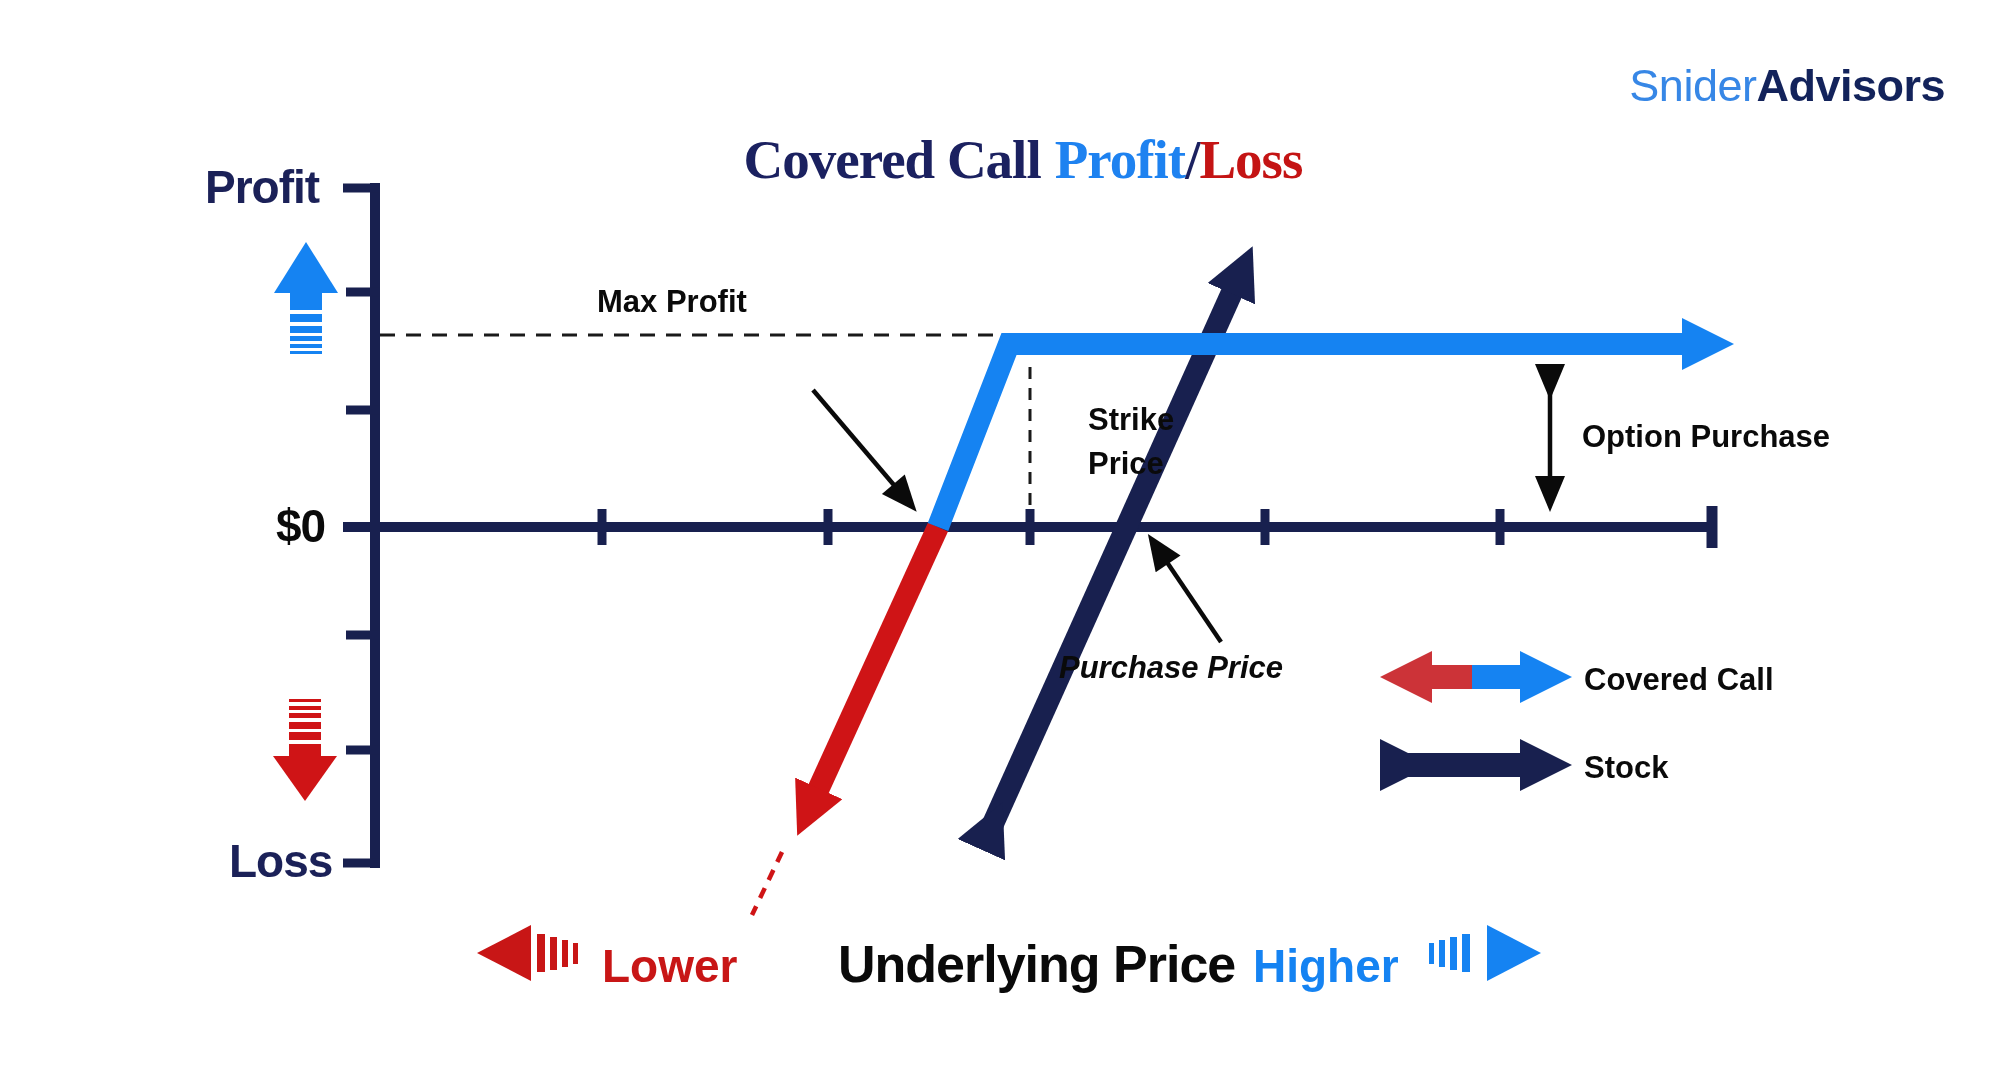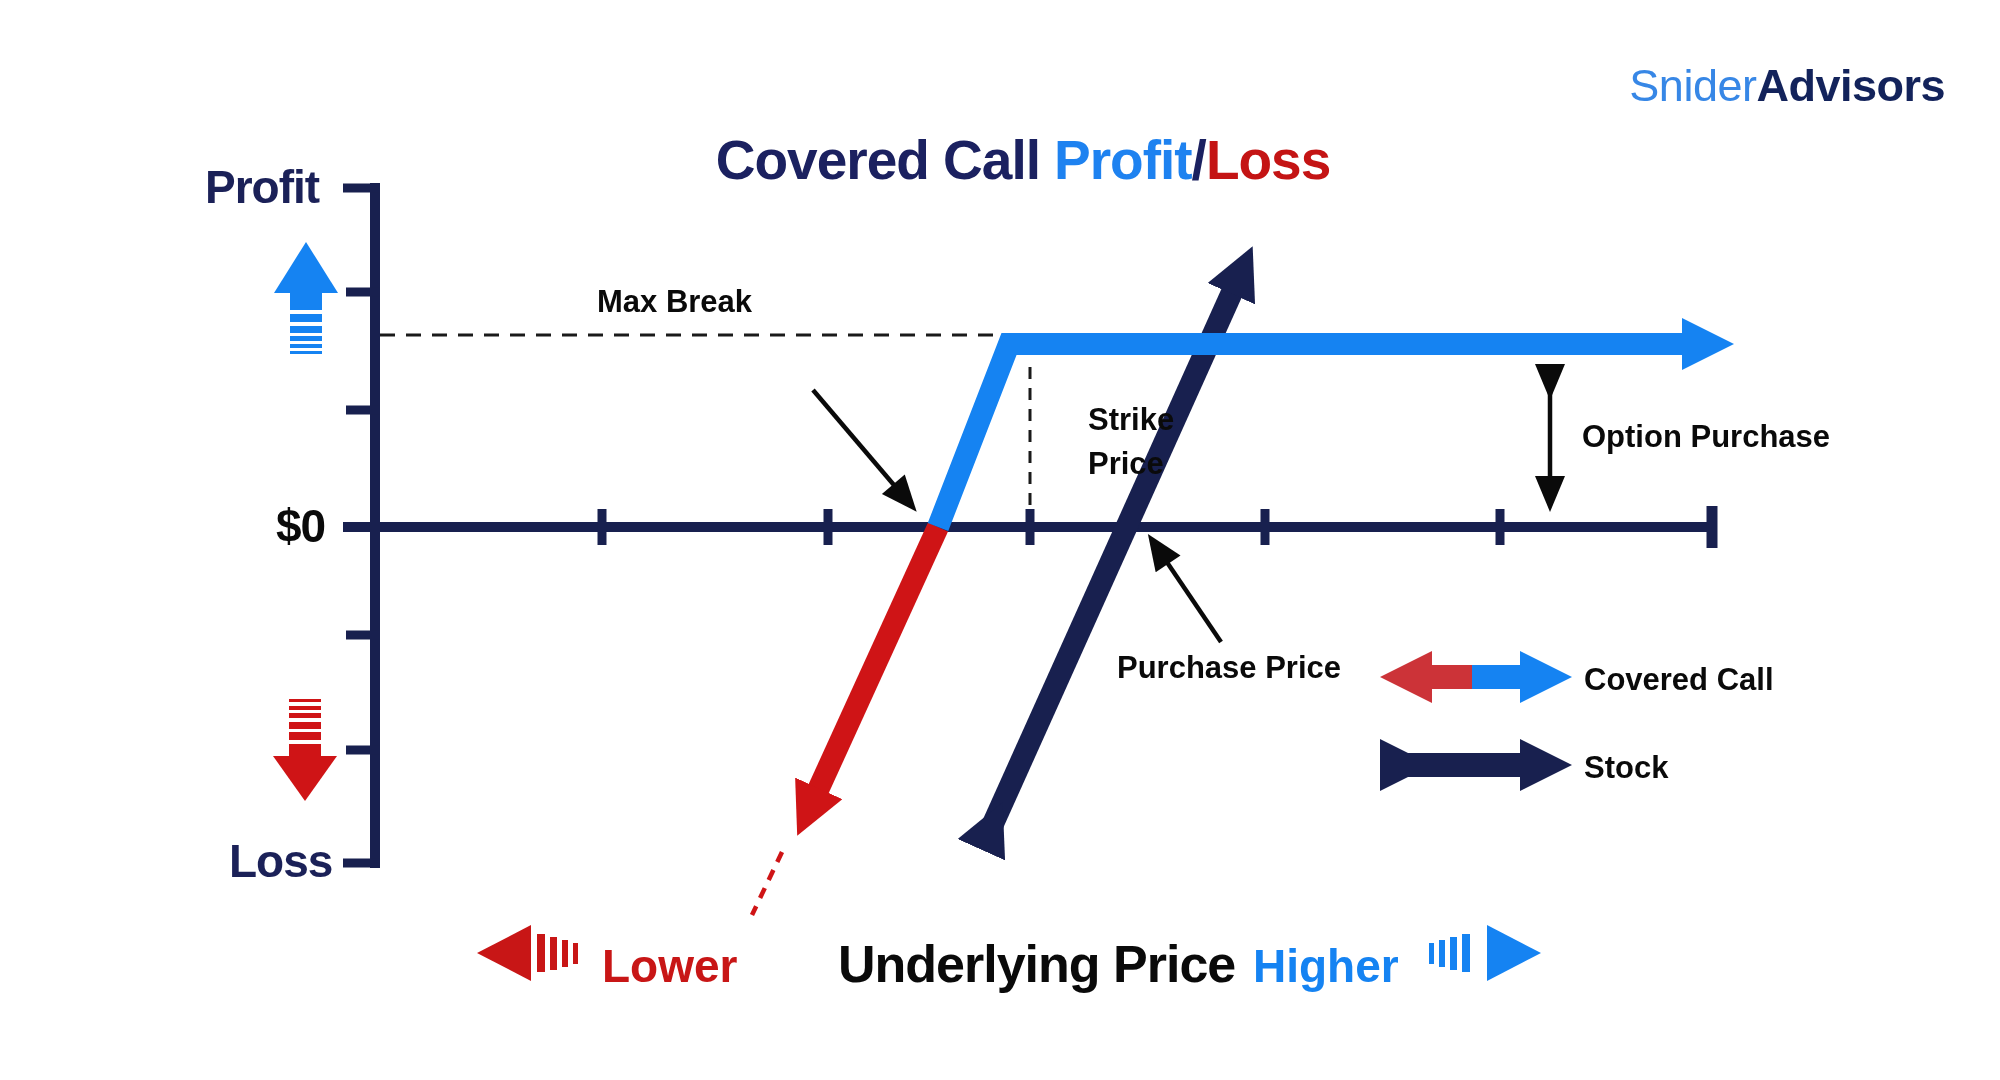--- a/index.html
+++ b/index.html
@@ -7,21 +7,21 @@
           font-family:"Liberation Sans","DejaVu Sans",sans-serif;}
   .layer{position:absolute;left:0;top:0;}
   .lbl{position:absolute;white-space:nowrap;font-weight:bold;color:#0a0a0a;}
   .navy{color:#1b2158;}
   .blue{color:#1583f2;}
   .red{color:#c81616;}
   .logo{position:absolute;top:60px;right:55px;font-size:45px;letter-spacing:-0.5px;}
   .logo-a{color:#3787e6;font-weight:400;text-align:center;}
   .logo-b{color:#13235b;font-weight:bold;}
   .title{position:absolute;top:128px;left:1023px;transform:translateX(-50%);
-         font-size:55px;font-weight:bold;letter-spacing:-1px;}
+         font-size:55px;font-weight:bold;letter-spacing:-1px;font-family:Liberation Serif, serif;}
   .title .t1{color:#1b2160;margin-right:14px;}
   .title .t2{color:#1e82f0;}
   .title .t3{color:#1b2160;}
   .title .t4{color:#c41414;}
   .ylab{font-size:46px;letter-spacing:-1px;}
   .ann{font-size:31px;}
   .strike{line-height:44px;white-space:pre;}
   .foot-side{font-size:46px;}
   .foot-mid{font-size:52px;letter-spacing:-1px;}
 </style>
@@ -126,24 +126,24 @@
   </svg>
 
   <div class="logo"><span class="logo-a">Snider</span><span class="logo-b">Advisors</span></div>
 
   <div class="title"><span class="t1">Covered Call</span><span class="t2">Profit</span><span class="t3">/</span><span class="t4">Loss</span></div>
 
   <div class="lbl ylab navy" style="left:205px;top:160px;">Profit</div>
   <div class="lbl ylab navy" style="left:229px;top:834px;">Loss</div>
   <div class="lbl ylab" style="left:276px;top:499px;">$0</div>
 
-  <div class="lbl ann" style="left:597px;top:284px;">Max Break</div>
+  <div class="lbl ann" style="left:597px;top:284px;">Max Profit</div>
   <div class="lbl ann strike" style="left:1088px;top:398px;"><span>Strike</span><br><span>Price</span></div>
   <div class="lbl ann" style="left:1582px;top:419px;">Option Purchase</div>
-  <div class="lbl ann" style="left:1117px;top:650px;">Purchase Price</div>
+  <div class="lbl ann" style="left:1059px;top:650px;font-style:italic;">Purchase Price</div>
 
   <div class="lbl ann" style="left:1584px;top:662px;">Covered Call</div>
   <div class="lbl ann" style="left:1584px;top:750px;">Stock</div>
 
   <div class="lbl foot-side red" style="left:602px;top:939px;">Lower</div>
   <div class="lbl foot-mid" style="left:798px;top:934px;margin-left:40px;">Underlying Price</div>
   <div class="lbl foot-side blue" style="left:1253px;top:939px;">Higher</div>
 
 </div>
 

